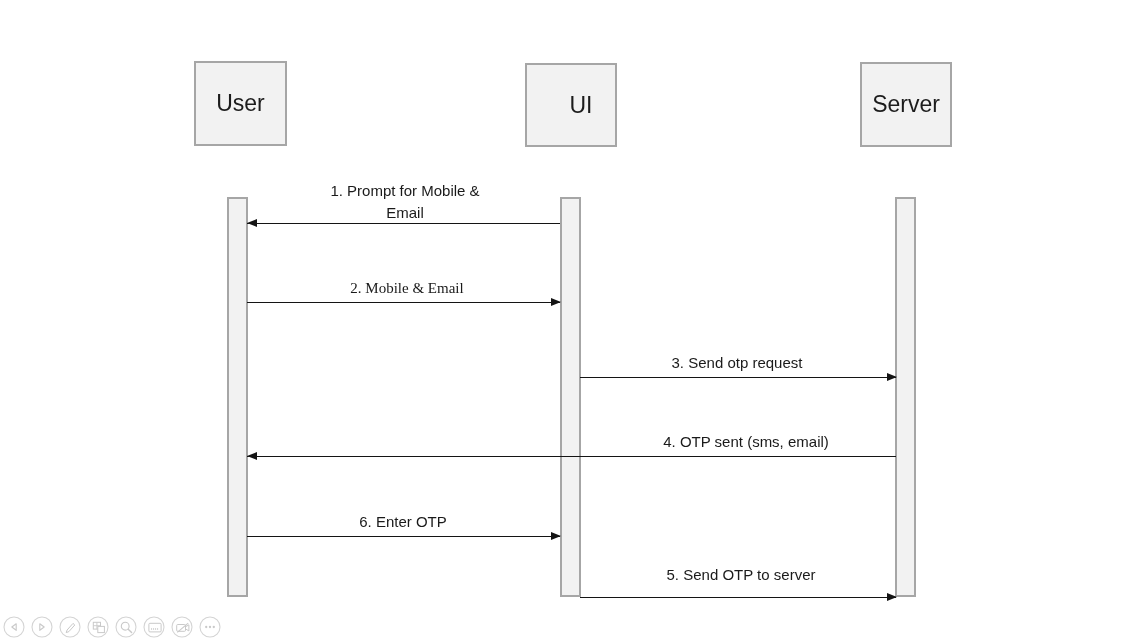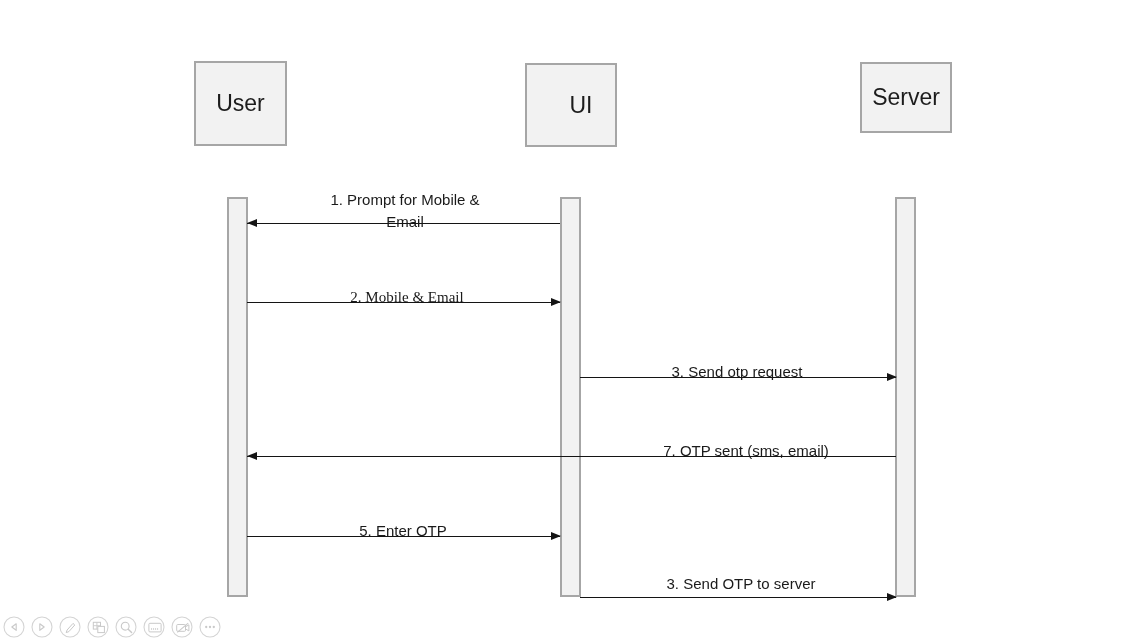--- a/index.html
+++ b/index.html
@@ -24,21 +24,21 @@
     border: 2px solid #a6a6a6;
     display: flex;
     align-items: center;
     justify-content: center;
     font-size: 23px;
     color: #1c1c1c;
     z-index: 2;
   }
   .actor-user   { left: 194px; top: 61px; width: 93px; height: 85px; }
   .actor-ui     { left: 525px; top: 63px; width: 92px; height: 84px; padding-left: 20px; }
-  .actor-server { left: 860px; top: 62px; width: 92px; height: 71px; }
+  .actor-server { left: 860px; top: 62px; width: 92px; height: 85px; }
 
   
   .lifeline {
     position: absolute;
     box-sizing: border-box;
     top: 197px;
     height: 400px;
     width: 21px;
     background: #f2f2f2;
     border: 2px solid #a6a6a6;
@@ -85,21 +85,20 @@
   
   .msg-label {
     position: absolute;
     transform: translateX(-50%);
     font-size: 15px;
     line-height: 22px;
     color: #1a1a1a;
     text-align: center;
     white-space: nowrap;
     z-index: 4;
-    margin-top: 9px;
   }
   .label-1 { left: 405px; top: 180px; max-width: 182px; white-space: normal; }
   .label-2 { left: 407px; top: 277px; font-family: Liberation Serif, serif; }
   .label-3 { left: 737px; top: 352px; text-align: right; }
   .label-4 { left: 746px; top: 431px; }
   .label-5 { left: 403px; top: 511px; }
   .label-6 { left: 741px; top: 564px; }
 
   
   .slideshow-toolbar {
@@ -138,27 +137,27 @@
 
   <div class="msg-label label-1">1. Prompt for Mobile &amp; Email</div>
   <div class="msg-arrow head-left arrow-1"></div>
 
   <div class="msg-label label-2">2. Mobile &amp; Email</div>
   <div class="msg-arrow head-right arrow-2"></div>
 
   <div class="msg-label label-3">3. Send otp request</div>
   <div class="msg-arrow head-right arrow-3"></div>
 
-  <div class="msg-label label-4">7. OTP sent (sms, email)</div>
+  <div class="msg-label label-4">4. OTP sent (sms, email)</div>
   <div class="msg-arrow head-left arrow-4"></div>
 
-  <div class="msg-label label-5">5. Enter OTP</div>
+  <div class="msg-label label-5">6. Enter OTP</div>
   <div class="msg-arrow head-right arrow-5"></div>
 
-  <div class="msg-label label-6">3. Send OTP to server</div>
+  <div class="msg-label label-6">5. Send OTP to server</div>
   <div class="msg-arrow head-right arrow-6"></div>
 
   <div class="slideshow-toolbar">
 
     <svg class="tb-icon" viewBox="0 0 22 22">
       <circle cx="11" cy="11" r="10" fill="none" stroke="#d4d4d4" stroke-width="1.1"></circle>
       <path d="M13.2 7.7 L8.8 11 L13.2 14.3 Z" fill="none" stroke="#c9c9c9" stroke-width="1.1" stroke-linejoin="round"></path>
     </svg>
 
     <svg class="tb-icon" viewBox="0 0 22 22">

